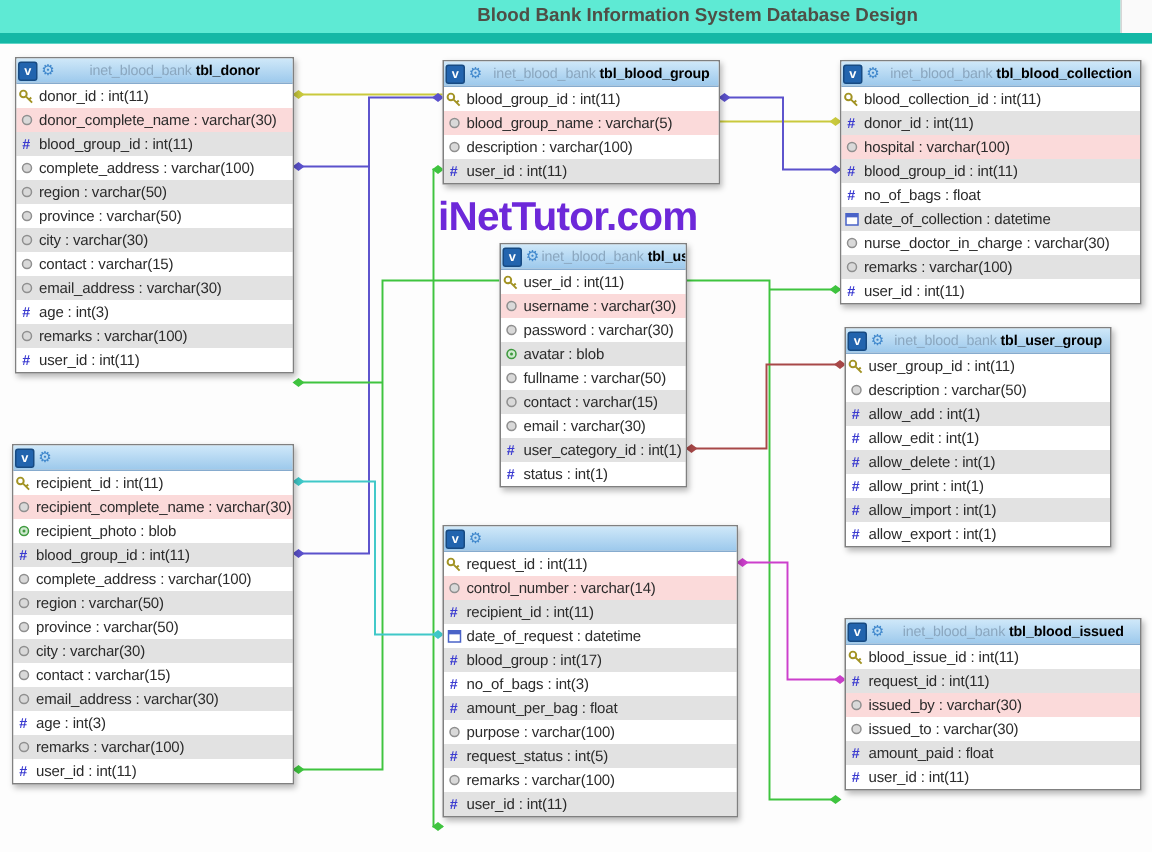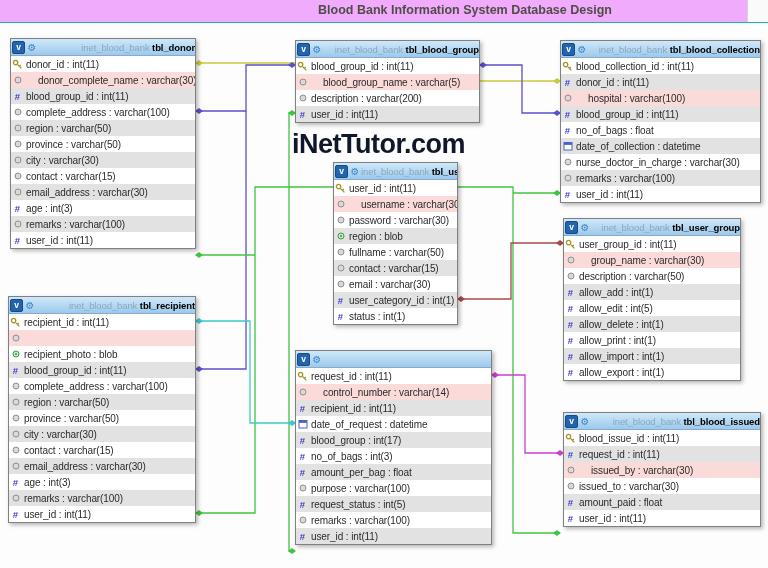--- a/index.html
+++ b/index.html
@@ -1,50 +1,50 @@
 <!DOCTYPE html>
 <html><head>
 <meta charset="utf-8">
 <style>
   html,body{margin:0;padding:0;width:768px;height:568px;overflow:hidden;
     background:#ffffff;font-family:"Liberation Sans","DejaVu Sans",sans-serif;}
   #stage{position:relative;width:768px;height:568px;background:#fdfdfd;}
 
   
-  .topbar{position:absolute;left:0;top:0;width:768px;height:22px;background:#f0abfc;
-    border-bottom:1px solid #14b8a6;z-index:5;}
+  .topbar{position:absolute;left:0;top:0;width:768px;height:22px;background:#5eead4;
+    border-bottom:7px solid #14b8a6;z-index:5;}
   .topbar::after{content:"";position:absolute;right:0;top:0;width:20px;height:22px;
     background:#fafafa;border-left:1px solid #d6d6d6;}
   .page-title{line-height:21px;text-align:center;padding-left:162px;font-size:12.5px;
     font-weight:bold;color:#4f4e46;white-space:nowrap;}
 
   
   .watermark{position:absolute;left:292px;top:129px;font-size:27px;font-weight:800;
-    color:#0f172a;letter-spacing:-0.5px;z-index:1;}
+    color:#6d28d9;letter-spacing:-0.5px;z-index:1;}
 
   
   #wires{position:absolute;left:0;top:0;z-index:0;}
 
   
   .tbl{position:absolute;z-index:2;background:#ffffff;border:1px solid #808080;
     box-shadow:1.5px 2px 4px rgba(0,0,0,.28);box-sizing:border-box;}
   .tbl-head{height:17px;box-sizing:border-box;display:flex;align-items:center;
     background:linear-gradient(#cfe8f9,#9dc9ec);border-bottom:1px solid #86abce;
     white-space:nowrap;overflow:hidden;cursor:move;}
   .vbtn{flex:none;width:13px;height:13px;margin:0 1px 0 1px;background:#2264ae;
     border:1px solid #174a82;box-sizing:border-box;color:#fff;font-size:8.5px;
     font-weight:bold;line-height:11px;text-align:center;border-radius:2px;}
   .gear{flex:none;width:12px;text-align:center;color:#3f87cc;font-size:10px;line-height:13px;}
-  .ht{flex:1;text-align:right;font-size:9.5px;letter-spacing:-0.1px;overflow:hidden;}
+  .ht{flex:1;text-align:center;font-size:9.5px;letter-spacing:-0.1px;overflow:hidden;}
   .dbn{color:#8ba7bf;}
   .tname{color:#000;font-weight:bold;}
   .row{height:16px;box-sizing:border-box;display:flex;align-items:center;
     white-space:nowrap;overflow:hidden;background:#ffffff;}
   .row.alt{background:#e2e2e2;}
-  .row.pink{background:#fbdada;gap:12px;}
+  .row.pink{background:#fbdada;}
   .fic{flex:none;width:13px;display:flex;justify-content:center;align-items:center;margin-right:2px;}
   .ic-num{color:#3a3ad0;font-weight:bold;font-size:9.5px;}
   .ftext{font-size:10px;color:#2b2b2b;letter-spacing:-0.1px;}
 </style>
 </head>
 <body>
 
 <div id="stage">
   <svg id="wires" width="768" height="568">
       <polyline points="196,63 430,63 430,81 560,81" fill="none" stroke="#c9c93d" stroke-width="1.3"></polyline>
@@ -201,21 +201,21 @@
             </svg>
           </span>
           <span class="ftext">blood_group_name : varchar(5)</span>
         </div>
         <div class="row">
           <span class="fic">
             <svg width="10" height="10" viewBox="0 0 10 10">
               <circle cx="5" cy="5" r="3" fill="#d9d9d9" stroke="#8f8f8f"></circle>
             </svg>
           </span>
-          <span class="ftext">description : varchar(200)</span>
+          <span class="ftext">description : varchar(100)</span>
         </div>
         <div class="row alt">
           <span class="fic">
             <span class="ic-num">#</span>
           </span>
           <span class="ftext">user_id : int(11)</span>
         </div>
       </div>
       <div class="tbl" style="left: 560px; top: 40px; width: 201px;">
         <div class="tbl-head">
@@ -321,21 +321,21 @@
           </span>
           <span class="ftext">password : varchar(30)</span>
         </div>
         <div class="row alt">
           <span class="fic">
             <svg width="10" height="10" viewBox="0 0 10 10">
               <circle cx="5" cy="5" r="3" fill="#cfe8cf" stroke="#3f9a3f"></circle>
               <circle cx="5" cy="5" r="1" fill="#3f9a3f"></circle>
             </svg>
           </span>
-          <span class="ftext">region : blob</span>
+          <span class="ftext">avatar : blob</span>
         </div>
         <div class="row">
           <span class="fic">
             <svg width="10" height="10" viewBox="0 0 10 10">
               <circle cx="5" cy="5" r="3" fill="#d9d9d9" stroke="#8f8f8f"></circle>
             </svg>
           </span>
           <span class="ftext">fullname : varchar(50)</span>
         </div>
         <div class="row alt">
@@ -375,94 +375,86 @@
         </div>
         <div class="row">
           <span class="fic">
             <svg width="11" height="11" viewBox="0 0 11 11">
               <circle cx="3.6" cy="3.6" r="2.2" fill="none" stroke="#a29324" stroke-width="1.3"></circle>
               <path d="M5.4 5.4 L9.4 9.4 M7.4 7.4 L8.8 6" stroke="#a29324" stroke-width="1.3" fill="none"></path>
             </svg>
           </span>
           <span class="ftext">user_group_id : int(11)</span>
         </div>
+        <div class="row">
+          <span class="fic">
+            <svg width="10" height="10" viewBox="0 0 10 10">
+              <circle cx="5" cy="5" r="3" fill="#d9d9d9" stroke="#8f8f8f"></circle>
+            </svg>
+          </span>
+          <span class="ftext">description : varchar(50)</span>
+        </div>
+        <div class="row alt">
+          <span class="fic">
+            <span class="ic-num">#</span>
+          </span>
+          <span class="ftext">allow_add : int(1)</span>
+        </div>
+        <div class="row">
+          <span class="fic">
+            <span class="ic-num">#</span>
+          </span>
+          <span class="ftext">allow_edit : int(1)</span>
+        </div>
+        <div class="row alt">
+          <span class="fic">
+            <span class="ic-num">#</span>
+          </span>
+          <span class="ftext">allow_delete : int(1)</span>
+        </div>
+        <div class="row">
+          <span class="fic">
+            <span class="ic-num">#</span>
+          </span>
+          <span class="ftext">allow_print : int(1)</span>
+        </div>
+        <div class="row alt">
+          <span class="fic">
+            <span class="ic-num">#</span>
+          </span>
+          <span class="ftext">allow_import : int(1)</span>
+        </div>
+        <div class="row">
+          <span class="fic">
+            <span class="ic-num">#</span>
+          </span>
+          <span class="ftext">allow_export : int(1)</span>
+        </div>
+      </div>
+      <div class="tbl" style="left: 8px; top: 296px; width: 188px;">
+        <div class="tbl-head">
+          <span class="vbtn">v</span>
+          <span class="gear">⚙</span>
+        </div>
+        <div class="row">
+          <span class="fic">
+            <svg width="11" height="11" viewBox="0 0 11 11">
+              <circle cx="3.6" cy="3.6" r="2.2" fill="none" stroke="#a29324" stroke-width="1.3"></circle>
+              <path d="M5.4 5.4 L9.4 9.4 M7.4 7.4 L8.8 6" stroke="#a29324" stroke-width="1.3" fill="none"></path>
+            </svg>
+          </span>
+          <span class="ftext">recipient_id : int(11)</span>
+        </div>
         <div class="row pink">
           <span class="fic">
             <svg width="10" height="10" viewBox="0 0 10 10">
               <circle cx="5" cy="5" r="3" fill="#d9d9d9" stroke="#8f8f8f"></circle>
             </svg>
           </span>
-          <span class="ftext">group_name : varchar(30)</span>
-        </div>
-        <div class="row">
-          <span class="fic">
-            <svg width="10" height="10" viewBox="0 0 10 10">
-              <circle cx="5" cy="5" r="3" fill="#d9d9d9" stroke="#8f8f8f"></circle>
-            </svg>
-          </span>
-          <span class="ftext">description : varchar(50)</span>
-        </div>
-        <div class="row alt">
-          <span class="fic">
-            <span class="ic-num">#</span>
-          </span>
-          <span class="ftext">allow_add : int(1)</span>
-        </div>
-        <div class="row">
-          <span class="fic">
-            <span class="ic-num">#</span>
-          </span>
-          <span class="ftext">allow_edit : int(5)</span>
-        </div>
-        <div class="row alt">
-          <span class="fic">
-            <span class="ic-num">#</span>
-          </span>
-          <span class="ftext">allow_delete : int(1)</span>
-        </div>
-        <div class="row">
-          <span class="fic">
-            <span class="ic-num">#</span>
-          </span>
-          <span class="ftext">allow_print : int(1)</span>
-        </div>
-        <div class="row alt">
-          <span class="fic">
-            <span class="ic-num">#</span>
-          </span>
-          <span class="ftext">allow_import : int(1)</span>
-        </div>
-        <div class="row">
-          <span class="fic">
-            <span class="ic-num">#</span>
-          </span>
-          <span class="ftext">allow_export : int(1)</span>
-        </div>
-      </div>
-      <div class="tbl" style="left: 8px; top: 296px; width: 188px;">
-        <div class="tbl-head">
-          <span class="vbtn">v</span>
-          <span class="gear">⚙</span>
-          <span class="ht"><span class="dbn">inet_blood_bank</span> <span class="tname">tbl_recipient</span></span>
-        </div>
-        <div class="row">
-          <span class="fic">
-            <svg width="11" height="11" viewBox="0 0 11 11">
-              <circle cx="3.6" cy="3.6" r="2.2" fill="none" stroke="#a29324" stroke-width="1.3"></circle>
-              <path d="M5.4 5.4 L9.4 9.4 M7.4 7.4 L8.8 6" stroke="#a29324" stroke-width="1.3" fill="none"></path>
-            </svg>
-          </span>
-          <span class="ftext">recipient_id : int(11)</span>
-        </div>
-        <div class="row pink">
-          <span class="fic">
-            <svg width="10" height="10" viewBox="0 0 10 10">
-              <circle cx="5" cy="5" r="3" fill="#d9d9d9" stroke="#8f8f8f"></circle>
-            </svg>
-          </span>
+          <span class="ftext">recipient_complete_name : varchar(30)</span>
         </div>
         <div class="row">
           <span class="fic">
             <svg width="10" height="10" viewBox="0 0 10 10">
               <circle cx="5" cy="5" r="3" fill="#cfe8cf" stroke="#3f9a3f"></circle>
               <circle cx="5" cy="5" r="1" fill="#3f9a3f"></circle>
             </svg>
           </span>
           <span class="ftext">recipient_photo : blob</span>
         </div>

